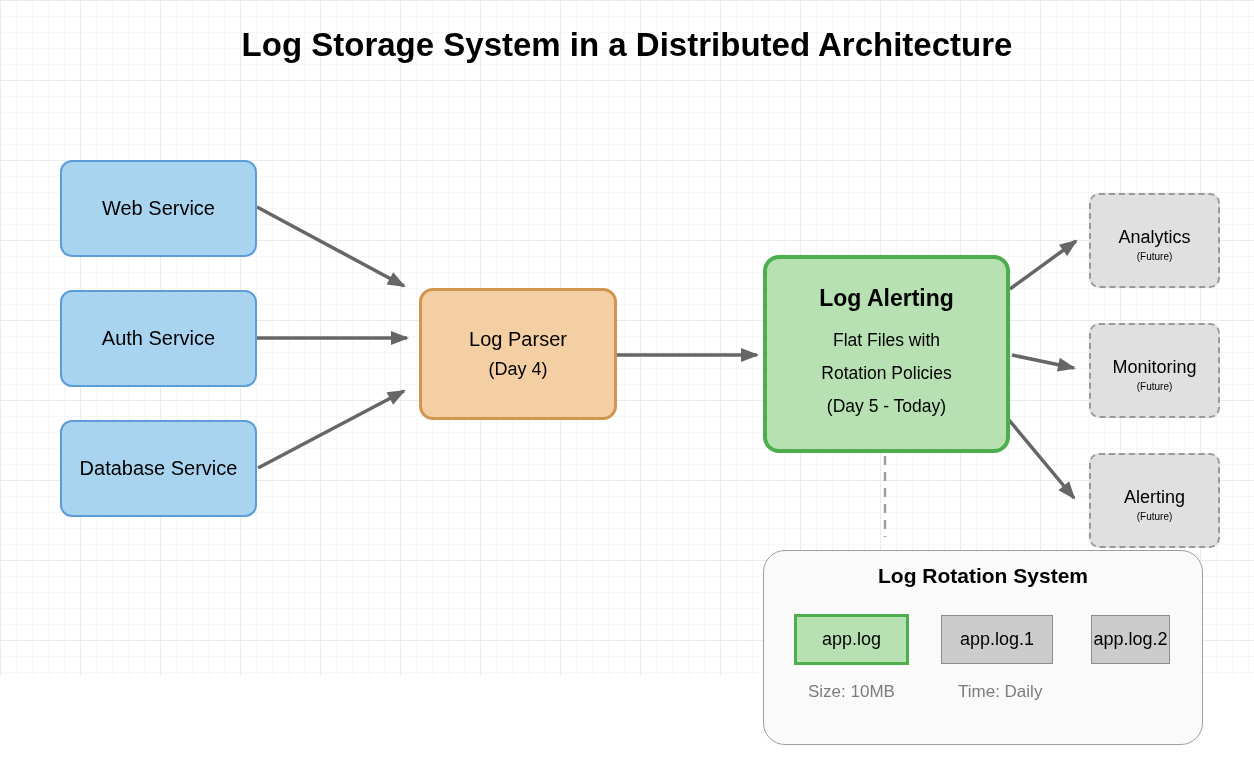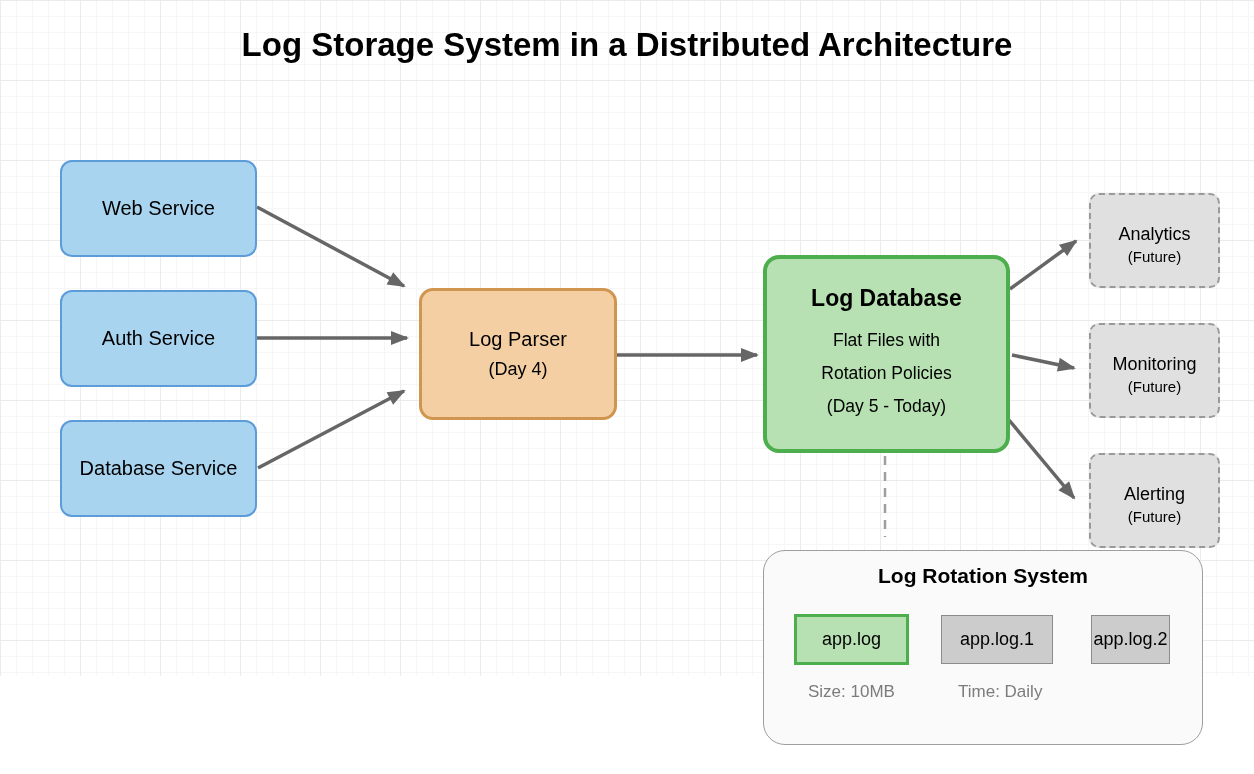--- a/index.html
+++ b/index.html
@@ -79,21 +79,21 @@
   }
   .future {
     width: 131px; height: 95px;
     background: #e0e0e0;
     border: 2px dashed #999999;
     border-radius: 10px;
     padding-top: 8px;
     gap: 3px;
   }
   .future .node-label { font-size: 18px; }
-  .future .node-sublabel { font-size: 15px; }
+  .future .node-sublabel { font-size: 10px; }
   .panel {
     position: absolute;
     left: 763px; top: 550px;
     width: 440px; height: 195px;
     background: #fafafa;
     border: 1.5px solid #9e9e9e;
     border-radius: 22px;
     box-sizing: border-box;
   }
   .panel-title {
@@ -175,21 +175,21 @@
   <div class="node service" style="left:60px; top:290px;">
     <span class="node-label">Auth Service</span>
   </div>
 
   <div class="node parser" style="left:419px; top:288px;">
     <span class="node-label">Log Parser</span>
     <span class="node-sublabel">(Day 4)</span>
   </div>
 
   <div class="node storage" style="left:763px; top:255px;">
-    <span class="storage-title">Log Database</span>
+    <span class="storage-title">Log Alerting</span>
     <span class="storage-line">Flat Files with</span>
     <span class="storage-line">Rotation Policies</span>
     <span class="storage-line">(Day 5 - Today)</span>
   </div>
 
   <div class="node future" style="left:1089px; top:193px;">
     <span class="node-label">Analytics</span>
     <span class="node-sublabel">(Future)</span>
   </div>
 

